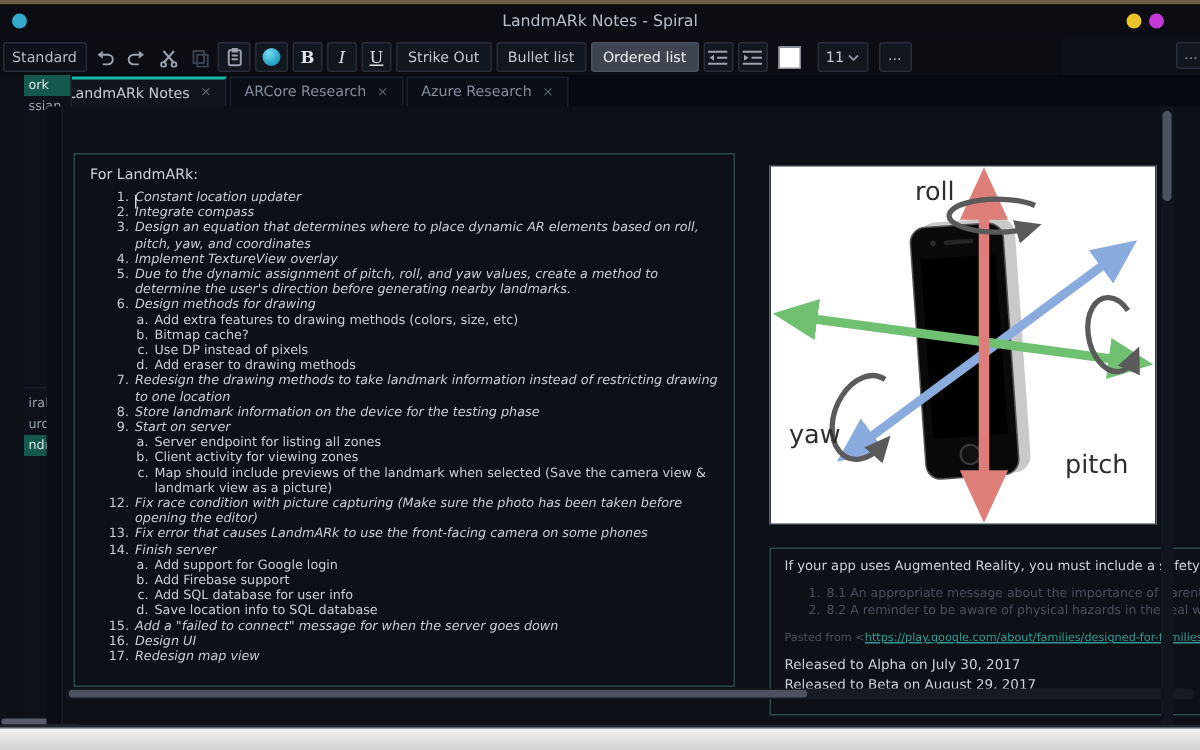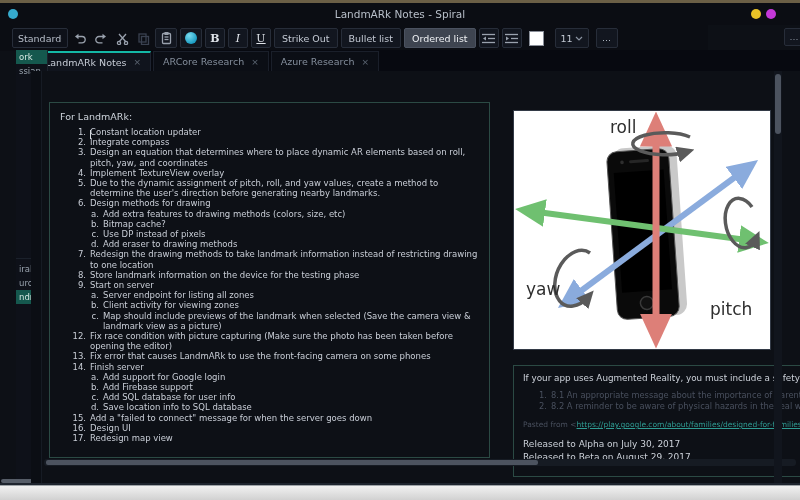--- a/index.html
+++ b/index.html
@@ -17,21 +17,21 @@
   
   #titlebar{left:0;top:3px;width:800px;height:22px;background:#0b0d13;}
   #title{width:100%;text-align:center;line-height:22px;font-size:10.5px;color:#b8bfc9;}
   .windot{border-radius:50%;top:6px;}
   #dot-close{left:8px;width:10px;height:10px;background:#36aacd;}
   #dot-min{left:751px;width:10px;height:10px;background:#e9c227;}
   #dot-max{left:766px;width:10px;height:10px;background:#c438d8;}
 
   
   #toolbar{left:0;top:25px;width:708px;height:26px;background:#0b0d13;
-     display:flex;align-items:center;gap:3px;padding-left:12px;box-sizing:border-box;}
+     display:flex;align-items:center;gap:3px;padding-left:2px;box-sizing:border-box;}
   .tbtn{height:20px;display:flex;align-items:center;justify-content:center;
      border:1px solid #272d39;border-radius:2px;background:#12161f;
      color:#dfe3e9;box-sizing:border-box;}
   .tplain{height:20px;width:18px;display:flex;align-items:center;justify-content:center;}
   .tlabel{font-size:9.5px;color:#c3c9d3;padding:0 7px;}
   #btn-ordered{background:#3e4450;border-color:#4b5260;}
   #btn-ordered .tlabel{color:#eef0f3;}
   .ticon{stroke:#9aa2ae;fill:none;stroke-width:1.3;}
   .dim .ticon{stroke:#3a4150;}
   #style-select{width:56px;justify-content:space-between;padding:0 5px;background:#0e1119;}
@@ -71,21 +71,21 @@
      border-right:1px solid #161b24;box-sizing:border-box;}
 
   
   #canvas{left:42px;top:71px;width:758px;height:412px;background:#0d1016;overflow:hidden;}
 
   #note-box{position:absolute;left:7px;top:31px;width:441px;height:356px;
      border:1px solid #2b4a44;box-sizing:border-box;padding:8px 10px;overflow:hidden;}
   #note-heading{font-size:9.5px;color:#cdd3db;margin-bottom:5px;}
   .row{display:flex;font-size:8.5px;line-height:10.2px;color:#c9ced7;}
   .row .num{flex:0 0 26px;text-align:right;padding-right:4px;}
-  .row .txt{flex:1;}
+  .row .txt{flex:1;font-style:italic;}
   .subrow{display:flex;font-size:8.5px;line-height:10.2px;color:#c9ced7;padding-left:23px;}
   .subrow .num{flex:0 0 16px;text-align:right;padding-right:4px;}
   #caret{position:absolute;left:40px;top:27px;width:1px;height:9px;background:#d6dae0;}
 
   #img-block{position:absolute;left:471px;top:39px;width:258px;height:240px;
      background:#ffffff;border:1px solid #333a46;box-sizing:border-box;}
 
   #quote-box{position:absolute;left:471px;top:294px;width:300px;height:112px;
      border:1px solid #2b4a44;box-sizing:border-box;padding:7px 9px;overflow:hidden;}
   #quote-heading{font-size:8.8px;color:#ccd1d9;white-space:nowrap;}

